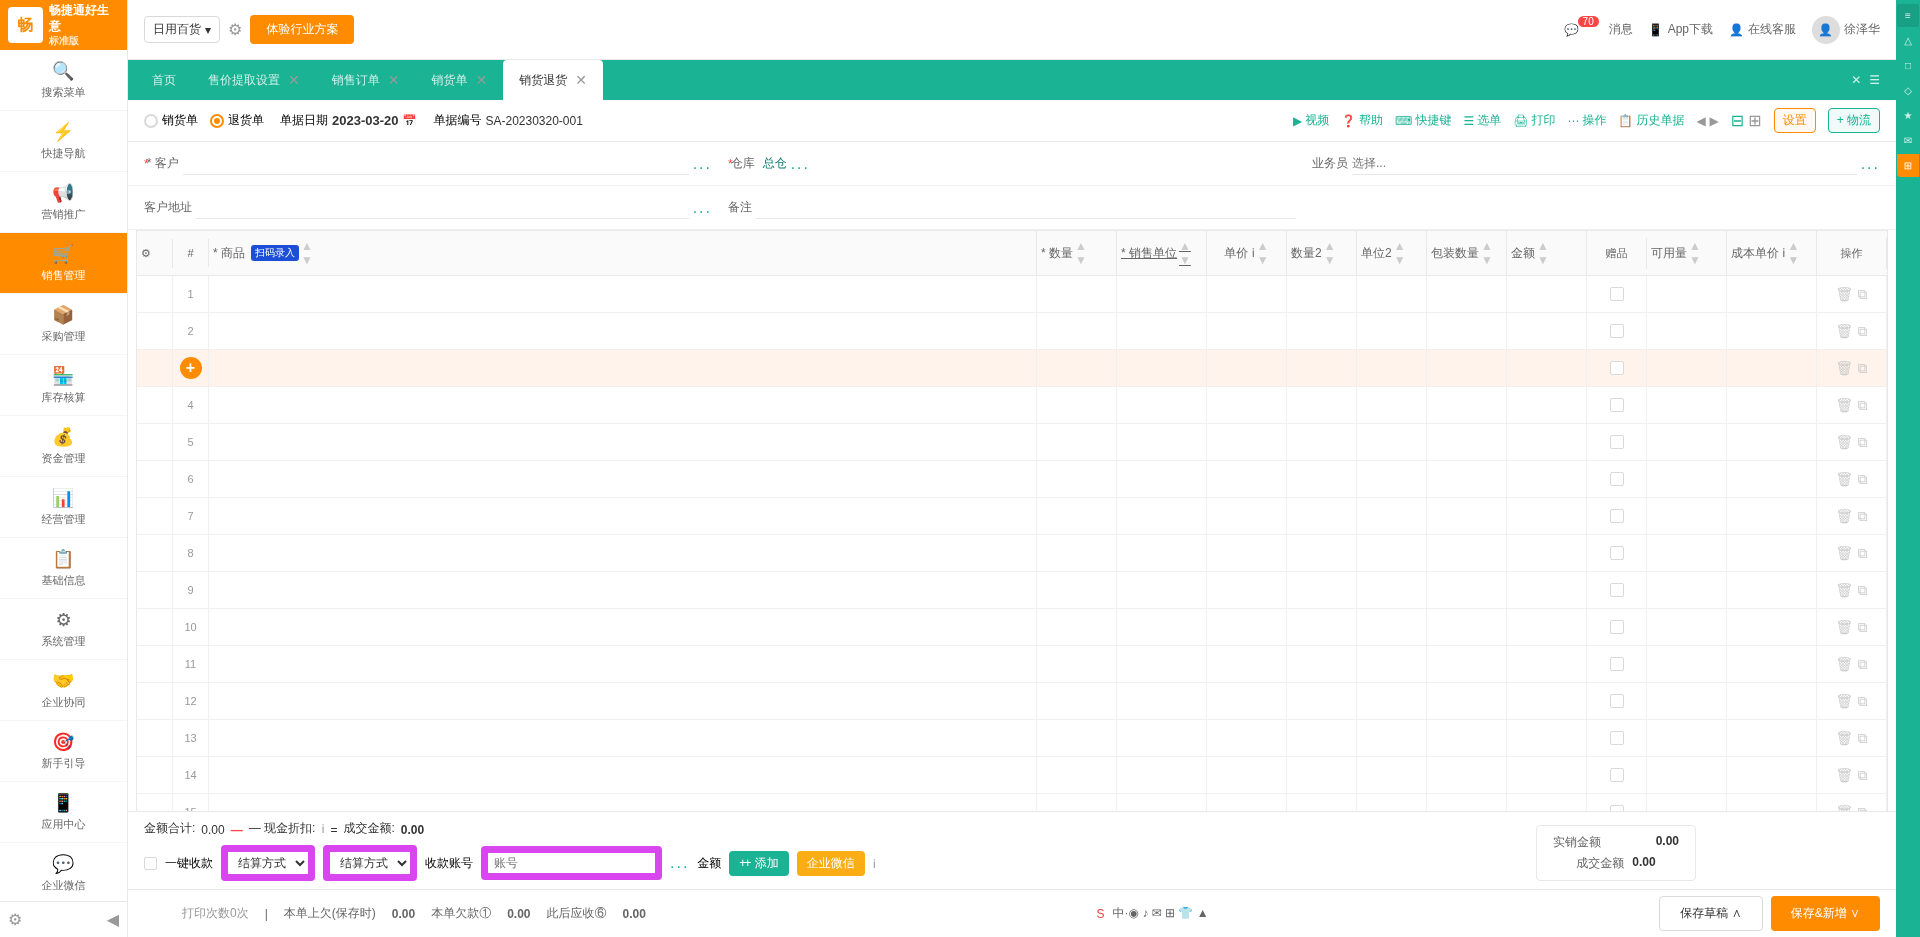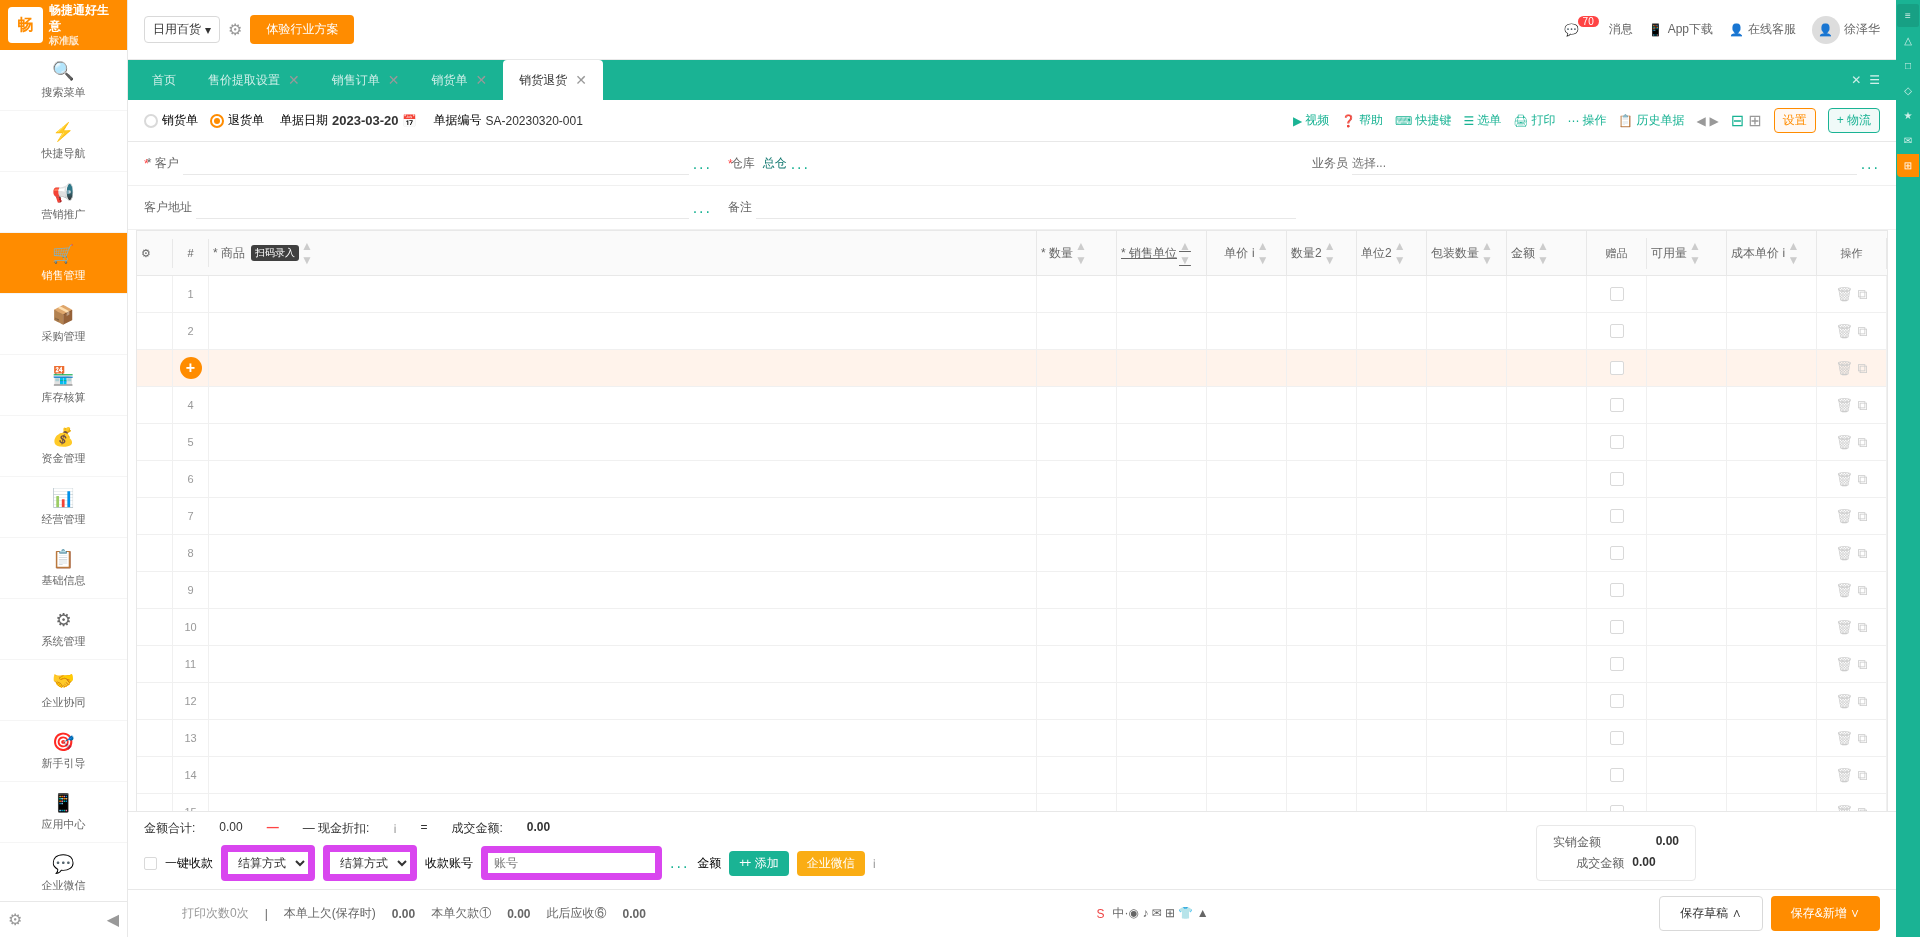--- a/index.html
+++ b/index.html
@@ -65,21 +65,21 @@
     .field-dots { color: #1ab394; cursor: pointer; font-size: 16px; letter-spacing: 2px; }
 
     
     .table-section { flex: 1; overflow-y: auto; padding: 0 8px; }
     .table-header { display: flex; align-items: center; background: #fafafa; border: 1px solid #e8e8e8; border-bottom: none; }
     .th { padding: 8px 4px; color: #666; font-size: 11px; display: flex; align-items: center; gap: 2px; border-right: 1px solid #e8e8e8; flex-shrink: 0; }
     .th .sort-icon { color: #ccc; font-size: 10px; display: flex; flex-direction: column; gap: 0; }
     .th-gear { width: 36px; }
     .th-num { width: 36px; justify-content: center; }
     .th-goods { flex: 1; min-width: 140px; }
-    .th-scan { background: #404040; color: #fff; border-radius: 3px; padding: 1px 4px; margin-left: 4px; font-size: 10px; cursor: pointer; }
+    .th-scan { background: #1d4ed8; color: #fff; border-radius: 3px; padding: 1px 4px; margin-left: 4px; font-size: 10px; cursor: pointer; }
     .th-qty { width: 80px; }
     .th-unit { width: 90px; text-decoration: underline; }
     .th-price { width: 80px; justify-content: center; }
     .th-qty2 { width: 70px; }
     .th-unit2 { width: 70px; }
     .th-pkgqty { width: 80px; }
     .th-amount { width: 80px; }
     .th-gift { width: 60px; justify-content: center; }
     .th-avail { width: 80px; }
     .th-cost { width: 90px; }
@@ -105,21 +105,21 @@
     .checkbox { width: 14px; height: 14px; border: 1px solid #d9d9d9; border-radius: 2px; background: #fff; cursor: pointer; }
 
     .add-btn { width: 22px; height: 22px; border-radius: 50%; background: #ff8c00; color: #fff; display: flex; align-items: center; justify-content: center; cursor: pointer; font-size: 16px; font-weight: bold; }
     .goods-input { border: none; outline: none; width: 100%; padding: 2px 4px; background: transparent; }
     .icon-btn { cursor: pointer; color: #ccc; font-size: 14px; }
 
     
     .footer { border-top: 1px solid #e8e8e8; padding: 8px 16px; background: #fff; }
     .footer-row1 { display: flex; align-items: center; gap: 16px; margin-bottom: 8px; }
     .footer-row2 { display: flex; align-items: center; gap: 8px; }
-    .footer-amount { display: flex; align-items: flex-start; gap: 24px; font-size: 13px; color: #333; }
+    .footer-amount { display: flex; align-items: flex-end; gap: 6px; font-size: 13px; color: #333; }
     .minus-icon { color: #ff4444; font-weight: bold; }
     .footer-total { font-weight: bold; color: #333; }
     .info-icon { color: #999; cursor: pointer; }
 
     
     .bottom-bar { height: 48px; background: #fff; border-top: 1px solid #e8e8e8; display: flex; align-items: center; padding: 0 16px; justify-content: space-between; }
     .bottom-left { display: flex; align-items: center; gap: 16px; color: #666; font-size: 12px; }
     .bottom-center { display: flex; align-items: center; gap: 8px; }
     .bottom-right { display: flex; gap: 8px; }
     .btn-save-draft { border: 1px solid #d9d9d9; background: #fff; color: #333; border-radius: 4px; padding: 8px 20px; cursor: pointer; }

